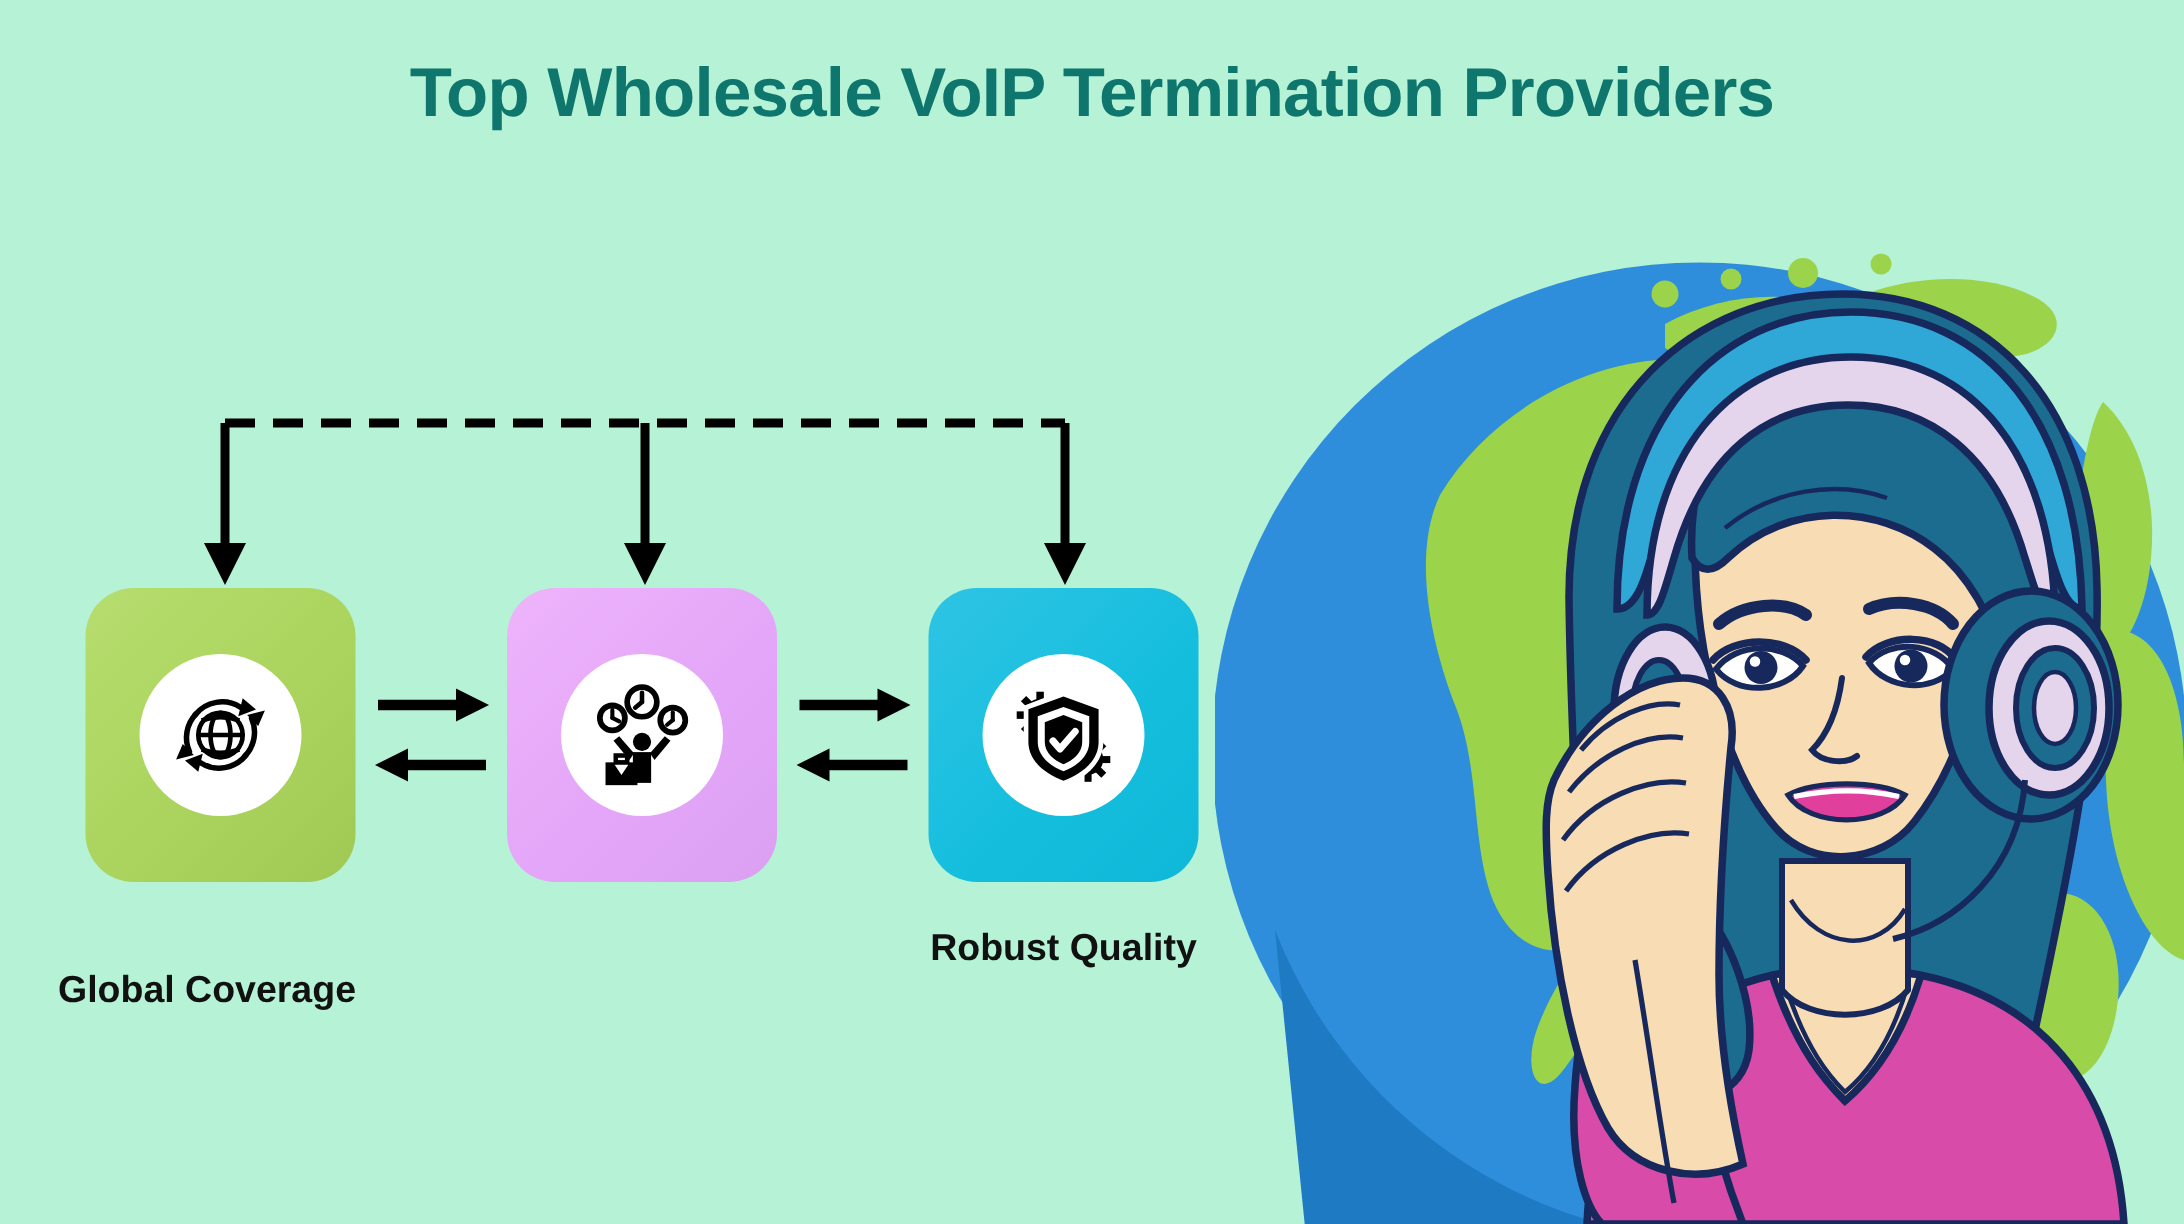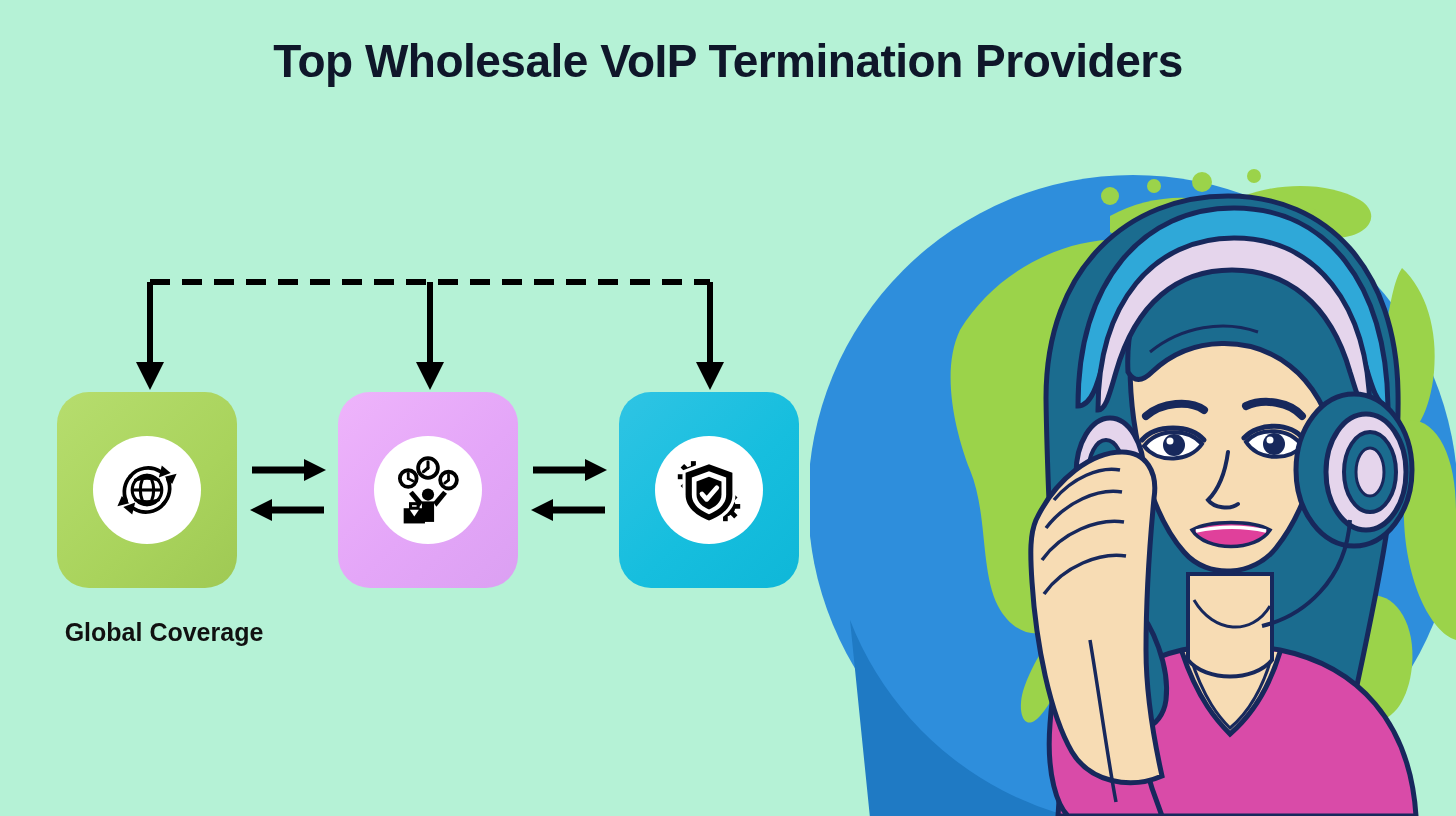--- a/index.html
+++ b/index.html
@@ -22,21 +22,21 @@
 
   
   #title {
     position: absolute;
     left: 0;
     top: 34px;
     width: 1456px;
     text-align: center;
     font-size: 46px;
     font-weight: bold;
-    color: #0f172a;
+    color: #0f766e;
     letter-spacing: -0.5px;
     font-family: "Liberation Sans", sans-serif;
   }
 
   
   #flow {
     position: absolute;
     left: 0;
     top: 0;
     width: 830px;
@@ -73,21 +73,21 @@
 
   .card-label {
     position: absolute;
     top: 618px;
     font-size: 25px;
     font-weight: bold;
     color: #111111;
     white-space: nowrap;
     text-align: center;
   }
-  #label-0 { left: 34px;  width: 260px; }
+  #label-0 { left: 8px;  width: 260px; margin-top: 28px; }
   #label-1 { left: 308px; width: 240px; }
   #label-2 { left: 589px; width: 240px; }
 
   
   #illustration {
     position: absolute;
     right: 0;
     top: 0;
     width: 646px;
     height: 816px;
@@ -218,20 +218,21 @@
           <path d="M50 12 L84 25 L84 56 C84 76 66 88 50 94 C34 88 16 76 16 56 L16 25 Z" fill="#ffffff"></path>
           <path d="M50 17 L80 28 L80 56 C80 73 64 84 50 89 C36 84 20 73 20 56 L20 28 Z" fill="#000"></path>
           <path d="M50 26 L72 34 L72 56 C72 69 60 77 50 81 C40 77 28 69 28 56 L28 34 Z" fill="#ffffff"></path>
           <path d="M50 33 L66 39 L66 56 C66 66 57 72 50 75 C43 72 34 66 34 56 L34 39 Z" fill="#000"></path>
           <polyline points="41,55 47,62 60,47" fill="none" stroke="#ffffff" stroke-width="6" stroke-linecap="round" stroke-linejoin="round"></polyline>
         </svg>
       </div>
     </div>
 
     <div class="card-label" id="label-0">Global Coverage</div>
+    <div class="card-label" id="label-2">Robust Quality</div>
   </div>
 
   <div id="illustration">
     <svg width="646" height="816" viewBox="0 0 646 816">
       <defs>
         <clipPath id="frameClip">
             <rect x="0" y="0" width="646" height="816"></rect>
           </clipPath>
       </defs>
       <g clip-path="url(#frameClip)">

